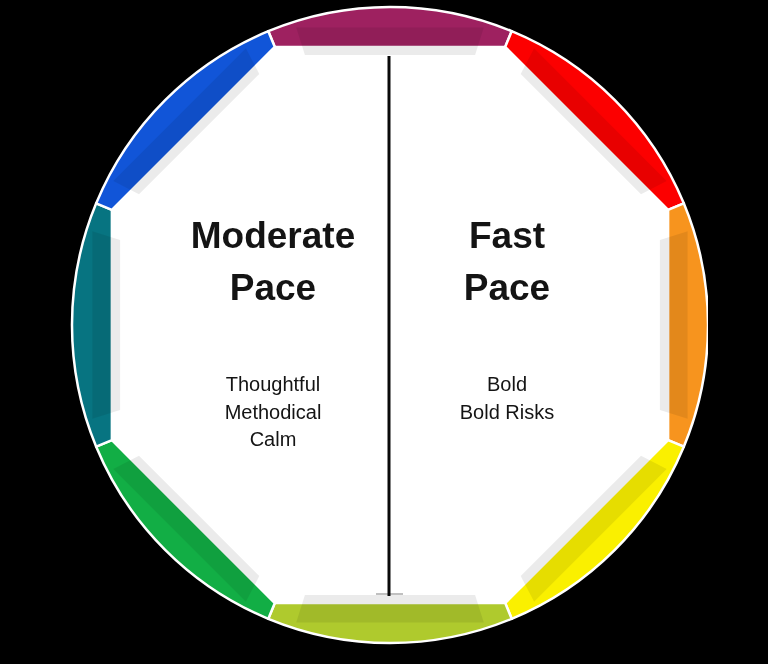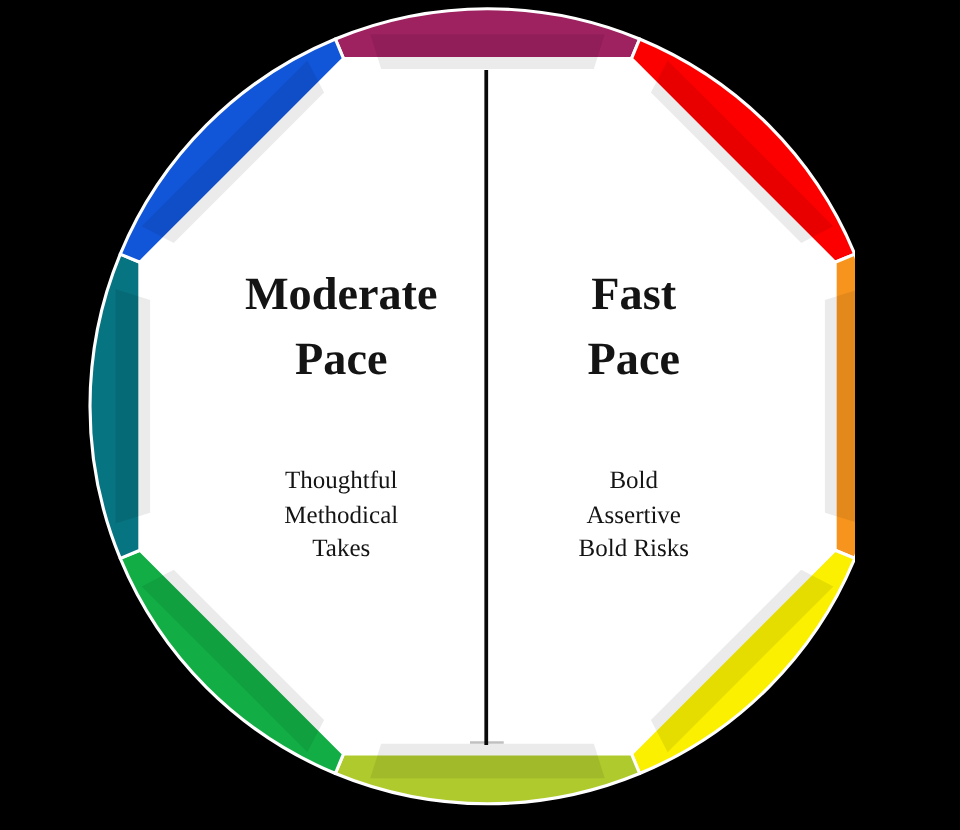--- a/index.html
+++ b/index.html
@@ -6,21 +6,22 @@
     margin: 0;
     padding: 0;
     background: #000;
   }
   .canvas {
     position: relative;
     width: 684px;
     height: 664px;
     background: #000;
     overflow: hidden;
-    font-family: Liberation Serif, serif;
+    font-family: Liberation Sans, sans-serif;
+    padding-left: 24px;
   }
   .wheel-svg {
     position: absolute;
     left: 0;
     top: 0;
   }
   .text-block {
     position: absolute;
     width: 326px;
     text-align: center;
@@ -77,22 +78,21 @@
   </div>
 
   <div class="text-block panel-title right-block">
     <span class="line">Fast</span>
     <span class="line">Pace</span>
   </div>
 
   <div class="text-block panel-traits left-block">
     <span class="line">Thoughtful</span>
     <span class="line">Methodical</span>
-    <span class="line">Takes</span>
+    <span class="line">Calm</span>
   </div>
 
   <div class="text-block panel-traits right-block">
     <span class="line">Bold</span>
-    <span class="line">Assertive</span>
     <span class="line">Bold Risks</span>
   </div>
 
 </div>
 
 </body></html>

